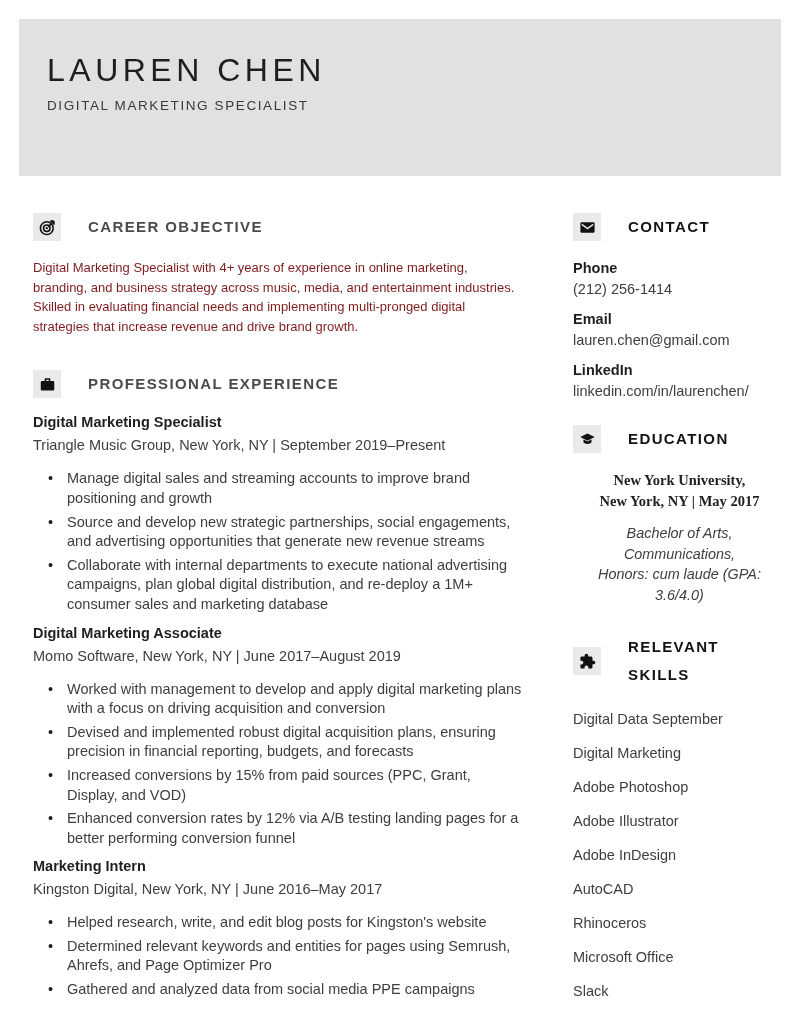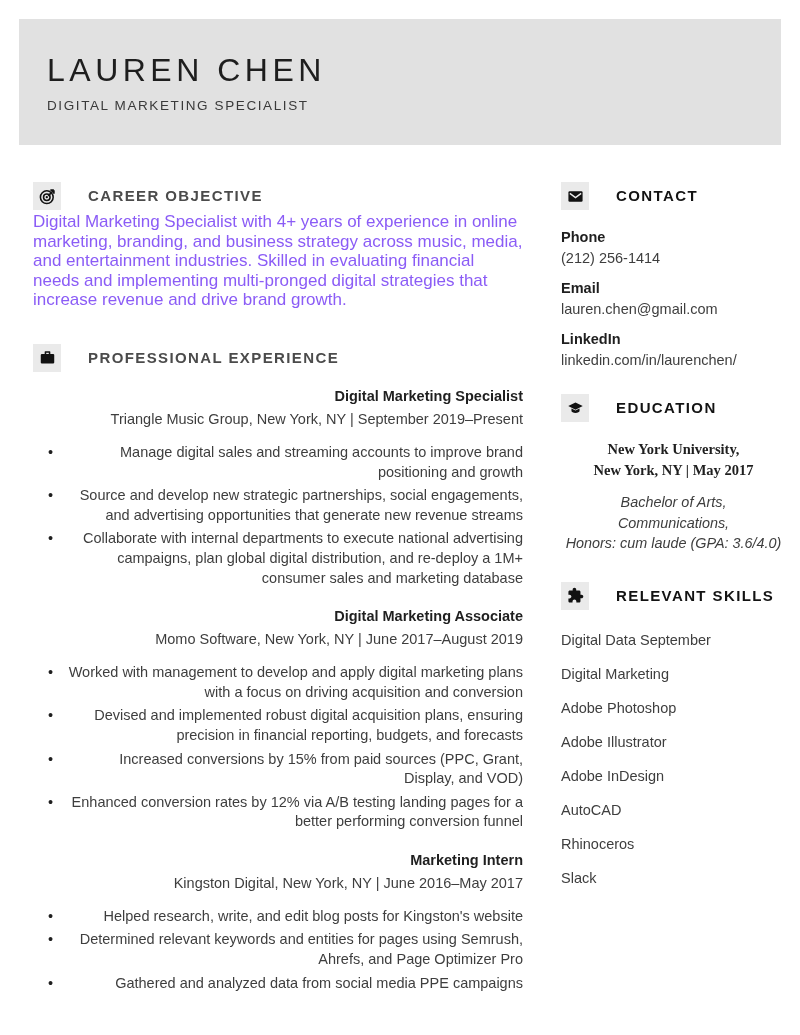--- a/index.html
+++ b/index.html
@@ -2,47 +2,47 @@
 <html><head>
 <meta charset="utf-8">
 <style>
   html,body{margin:0;padding:0;}
   body{
     width:800px;height:1035px;background:#ffffff;
     font-family:"Liberation Sans",sans-serif;color:#3e3e3e;
     -webkit-font-smoothing:antialiased;overflow:hidden;
   }
   .header{
-    margin:19px 19px 0 19px;height:126px;background:#e1e1e1;
+    margin:19px 19px 0 19px;height:157px;background:#e1e1e1;
     padding:26px 0 0 28px;box-sizing:border-box;
   }
   .name{
     font-size:32px;font-weight:300;letter-spacing:4.5px;color:#1e1e1e;
     line-height:38px;margin-top:6px;
   }
   .subtitle{
     font-size:13.5px;font-weight:400;letter-spacing:1.6px;color:#3a3a3a;
     line-height:16px;margin-top:9px;
   }
   .main{display:flex;padding:37px 14px 0 33px;box-sizing:border-box;}
   .col-left{flex:0 0 490px;width:490px;}
-  .col-right{flex:1;margin-left:38px;min-width:0;}
+  .col-right{flex:1;margin-left:50px;min-width:0;}
   .sec-head{display:flex;align-items:center;gap:27px;}
   .icon-box{
     width:28px;height:28px;background:#eaeaea;flex:0 0 28px;
     display:flex;align-items:center;justify-content:center;
   }
   .icon-box svg{display:block;}
   h2{font-size:15px;font-weight:700;letter-spacing:1.4px;margin:0;line-height:28px;}
   .col-left h2{color:#4b4b4b;}
   .col-right h2{color:#131313;}
-  .objective-text{margin-top:2px;font-size:17px;line-height:19.6px;color:#8b5cf6;}
-  .section-experience{margin-top:34px;text-align:right;}
+  .objective-text{margin-top:17px;font-size:13px;line-height:19.6px;color:#7f1d1d;}
+  .section-experience{margin-top:34px;}
   .job{margin-top:14px;}
-  .job + .job{margin-top:18px;}
+  .job + .job{margin-top:8px;}
   .job-title{font-size:14.5px;font-weight:700;color:#1f1f1f;line-height:20px;}
   .job-meta{font-size:14.5px;color:#3e3e3e;line-height:20px;margin-top:3px;}
   ul.bullets{list-style:none;margin:14px 0 0 0;padding:0;}
   ul.bullets li{
     position:relative;padding-left:34px;font-size:14.5px;line-height:19.6px;
     color:#3e3e3e;margin-bottom:4px;
   }
   ul.bullets li::before{
     content:"\2022";position:absolute;left:15px;top:0;color:#1f1f1f;
     font-size:14.5px;line-height:19.6px;
@@ -189,18 +189,19 @@
         <h2>RELEVANT SKILLS</h2>
       </div>
       <div class="skills-list">
         <div class="skill">Digital Data September</div>
         <div class="skill">Digital Marketing</div>
         <div class="skill">Adobe Photoshop</div>
         <div class="skill">Adobe Illustrator</div>
         <div class="skill">Adobe InDesign</div>
         <div class="skill">AutoCAD</div>
         <div class="skill">Rhinoceros</div>
+        <div class="skill">Microsoft Office</div>
         <div class="skill">Slack</div>
       </div>
     </div>
 
   </div>
 </div>
 
 </body></html>

